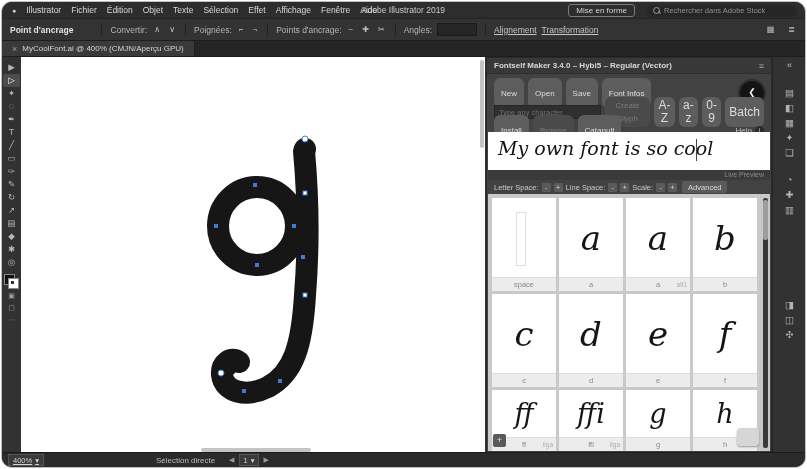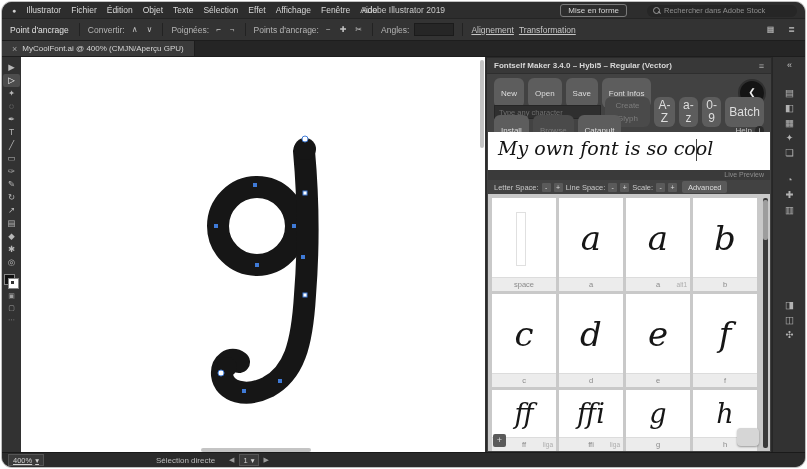--- a/index.html
+++ b/index.html
@@ -3,32 +3,32 @@
 <meta charset="utf-8">
 <style>
   html,body{margin:0;padding:0;width:807px;height:469px;background:#ffffff;font-family:"Liberation Sans",sans-serif;-webkit-font-smoothing:antialiased;}
   .window{position:absolute;left:2px;top:2px;width:803px;height:465px;background:#323232;border-radius:10px;overflow:hidden;box-shadow:0 0 0 1px #bfbfbf;}
 
   
   .menubar{position:absolute;left:0;top:0;right:0;height:16px;background:#2d2d2d;display:flex;align-items:center;padding:0 10px;gap:10px;font-size:8.5px;color:#d8d8d8;border-bottom:1px solid #242424;}
   .apple{font-size:7px;color:#cfcfcf;}
   .menu{cursor:default;white-space:nowrap;}
   .mb-title{position:absolute;left:50%;transform:translateX(-50%);font-weight:normal;color:#c9c9c9;}
-  .mb-right{position:absolute;right:8px;top:2px;display:flex;align-items:center;gap:20px;}
+  .mb-right{position:absolute;right:8px;top:2px;display:flex;align-items:center;gap:12px;}
   .ws-btn{border:1px solid #7a7a7a;border-radius:3px;background:transparent;color:#d4d4d4;font-size:8px;padding:1px 7px;line-height:9px;}
   .searchbox{display:flex;align-items:center;gap:4px;background:#262626;border-radius:8px;height:12px;padding:0 6px;width:138px;}
   .mag{position:relative;width:7px;height:7px;flex:0 0 auto;}
   .mag::before{content:"";position:absolute;left:0;top:0;width:5px;height:5px;border:1px solid #9a9a9a;border-radius:50%;}
   .mag::after{content:"";position:absolute;left:5px;top:5px;width:3px;height:1px;background:#9a9a9a;transform:rotate(45deg);}
   .searchbox input{background:transparent;border:none;outline:none;color:#aaa;font-size:7.5px;width:110px;padding:0;}
   .searchbox input::placeholder{color:#8f8f8f;}
 
   
   .controlbar{position:absolute;left:0;top:17px;right:0;height:21px;background:#333333;border-bottom:1px solid #1d1d1d;display:flex;align-items:center;padding:0 8px;gap:5px;font-size:8.5px;color:#c6c6c6;white-space:nowrap;}
-  .cb-title{font-weight:normal;color:#e0e0e0;margin-right:2px;}
+  .cb-title{font-weight:bold;color:#e0e0e0;margin-right:20px;}
   .cb-label{color:#b5b5b5;}
   .icobtn{background:transparent;border:none;color:#c2c2c2;font-size:8px;padding:0 2px;line-height:12px;}
   .sep{width:1px;height:13px;background:#222;margin:0 3px;}
   .angles{width:34px;height:11px;background:#262626;border:1px solid #1b1b1b;color:#ddd;font-size:8px;padding:0 2px;}
   .linklabel{background:none;border:none;color:#c6c6c6;font-size:8.5px;text-decoration:underline;padding:0;}
   .cb-right{margin-left:auto;display:flex;gap:10px;align-items:center;color:#bdbdbd;font-size:9px;}
 
   
   .tabbar{position:absolute;left:0;top:39px;right:0;height:15px;background:#252525;border-bottom:1px solid #1d1d1d;display:flex;align-items:stretch;}
   .doctab{display:flex;align-items:center;gap:5px;background:#3a3a3a;color:#d5d5d5;font-size:8px;padding:0 10px;border-right:1px solid #1d1d1d;}

